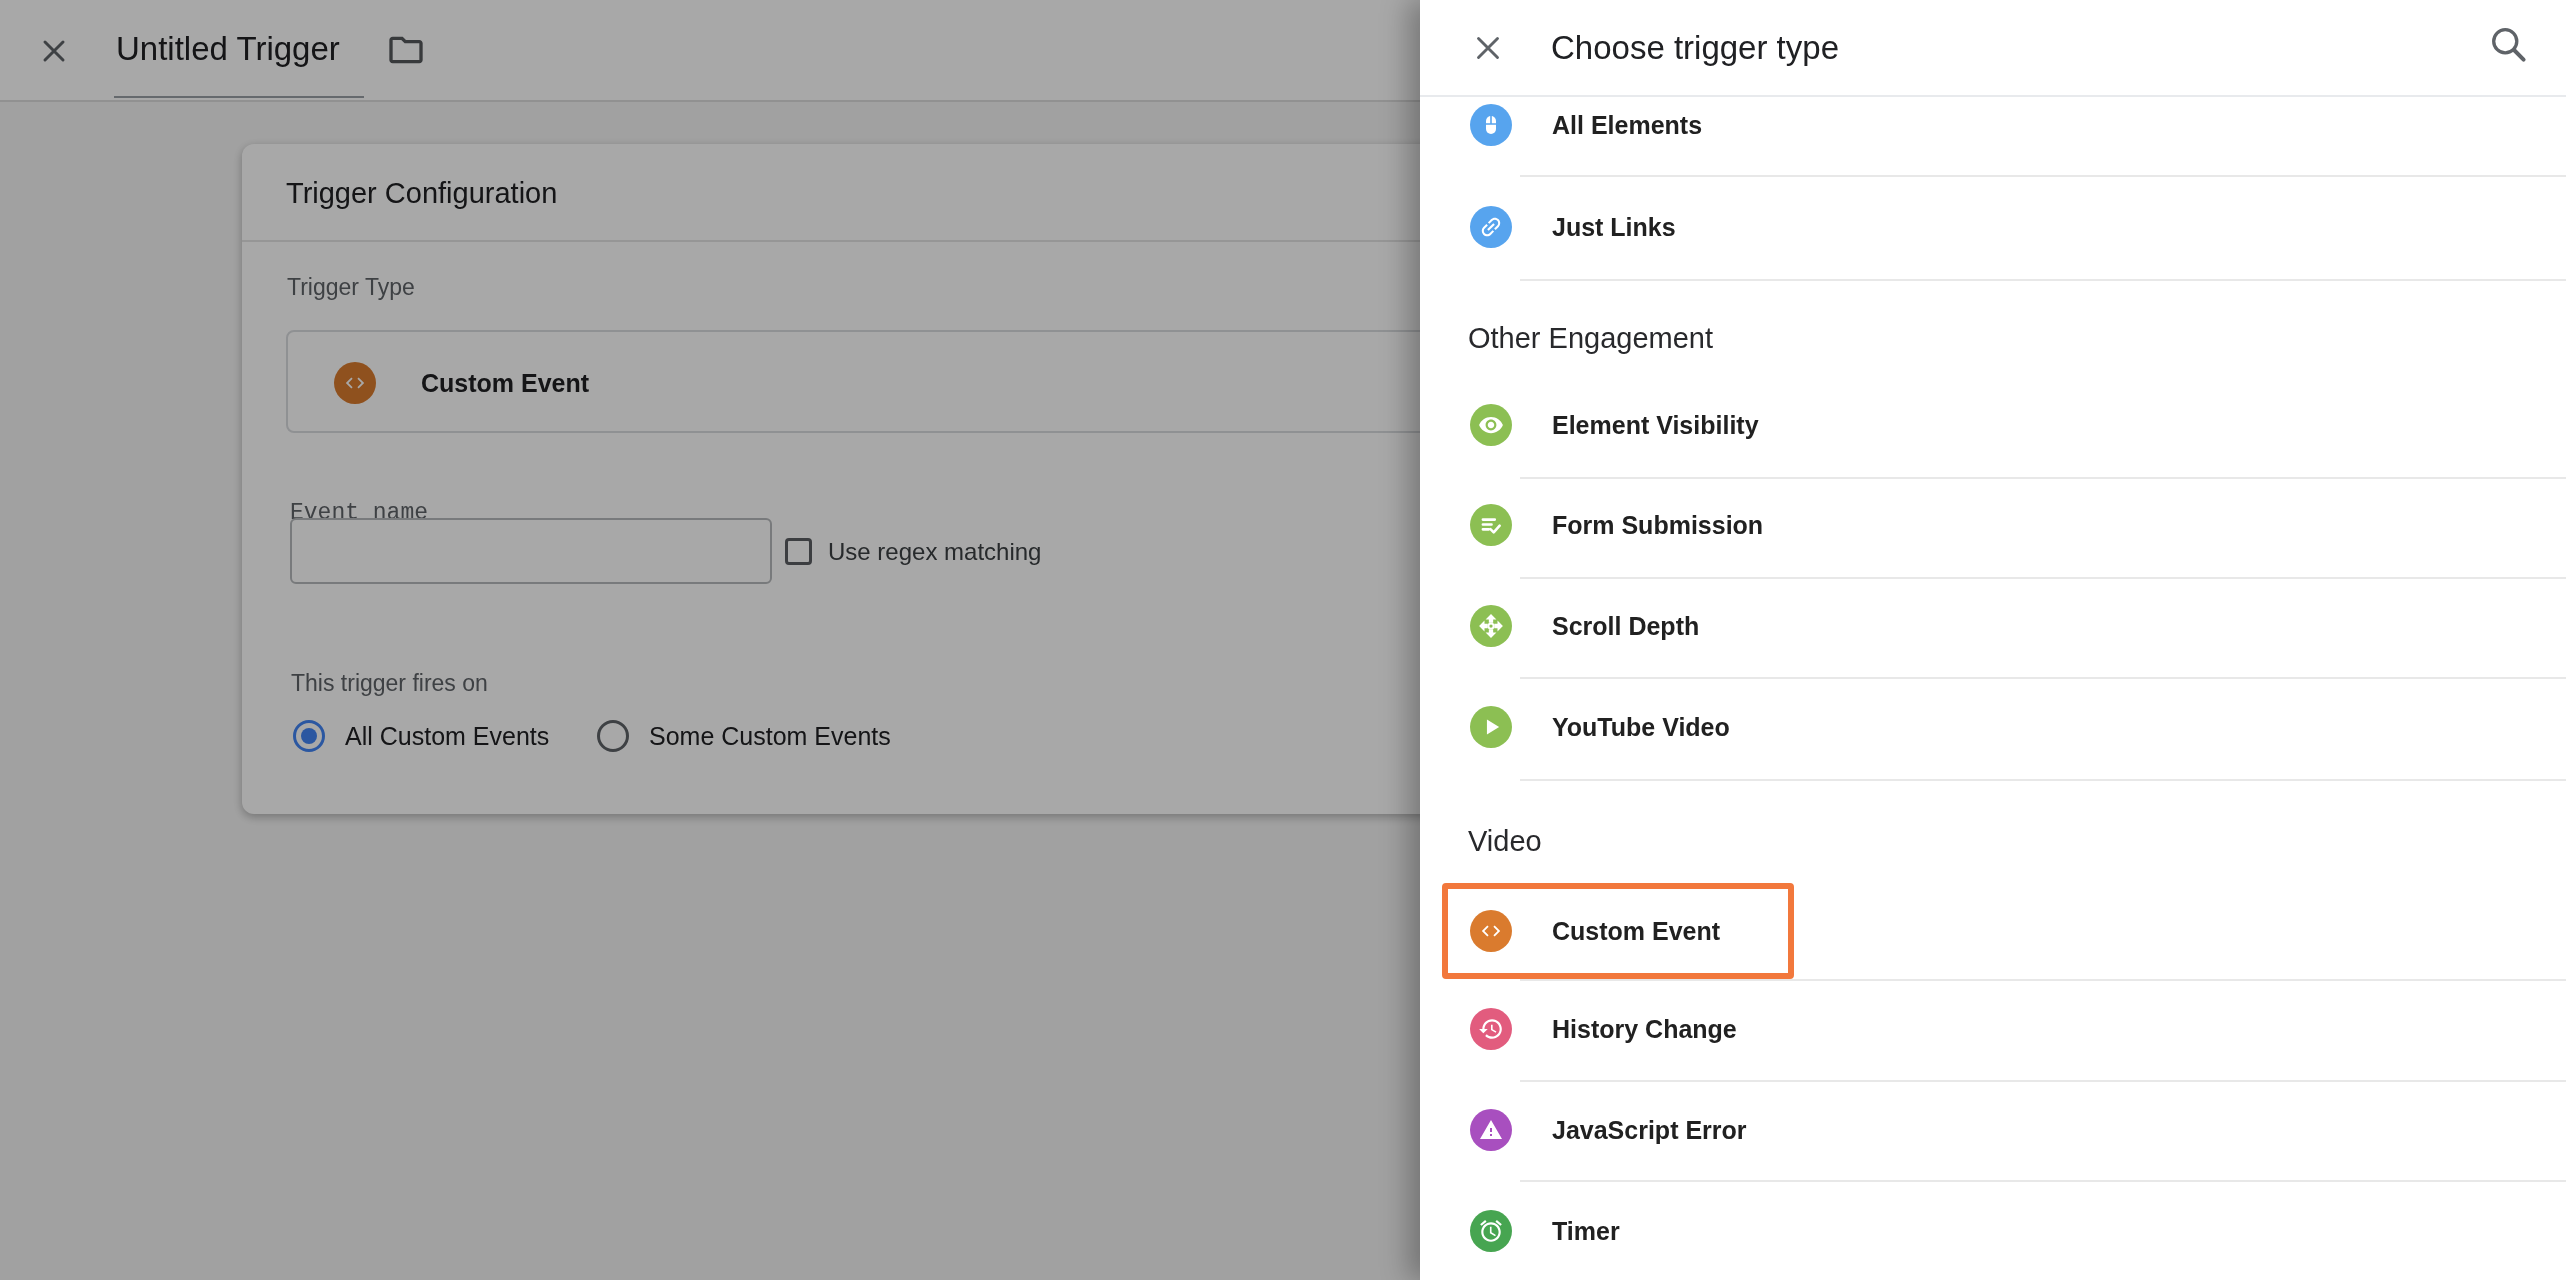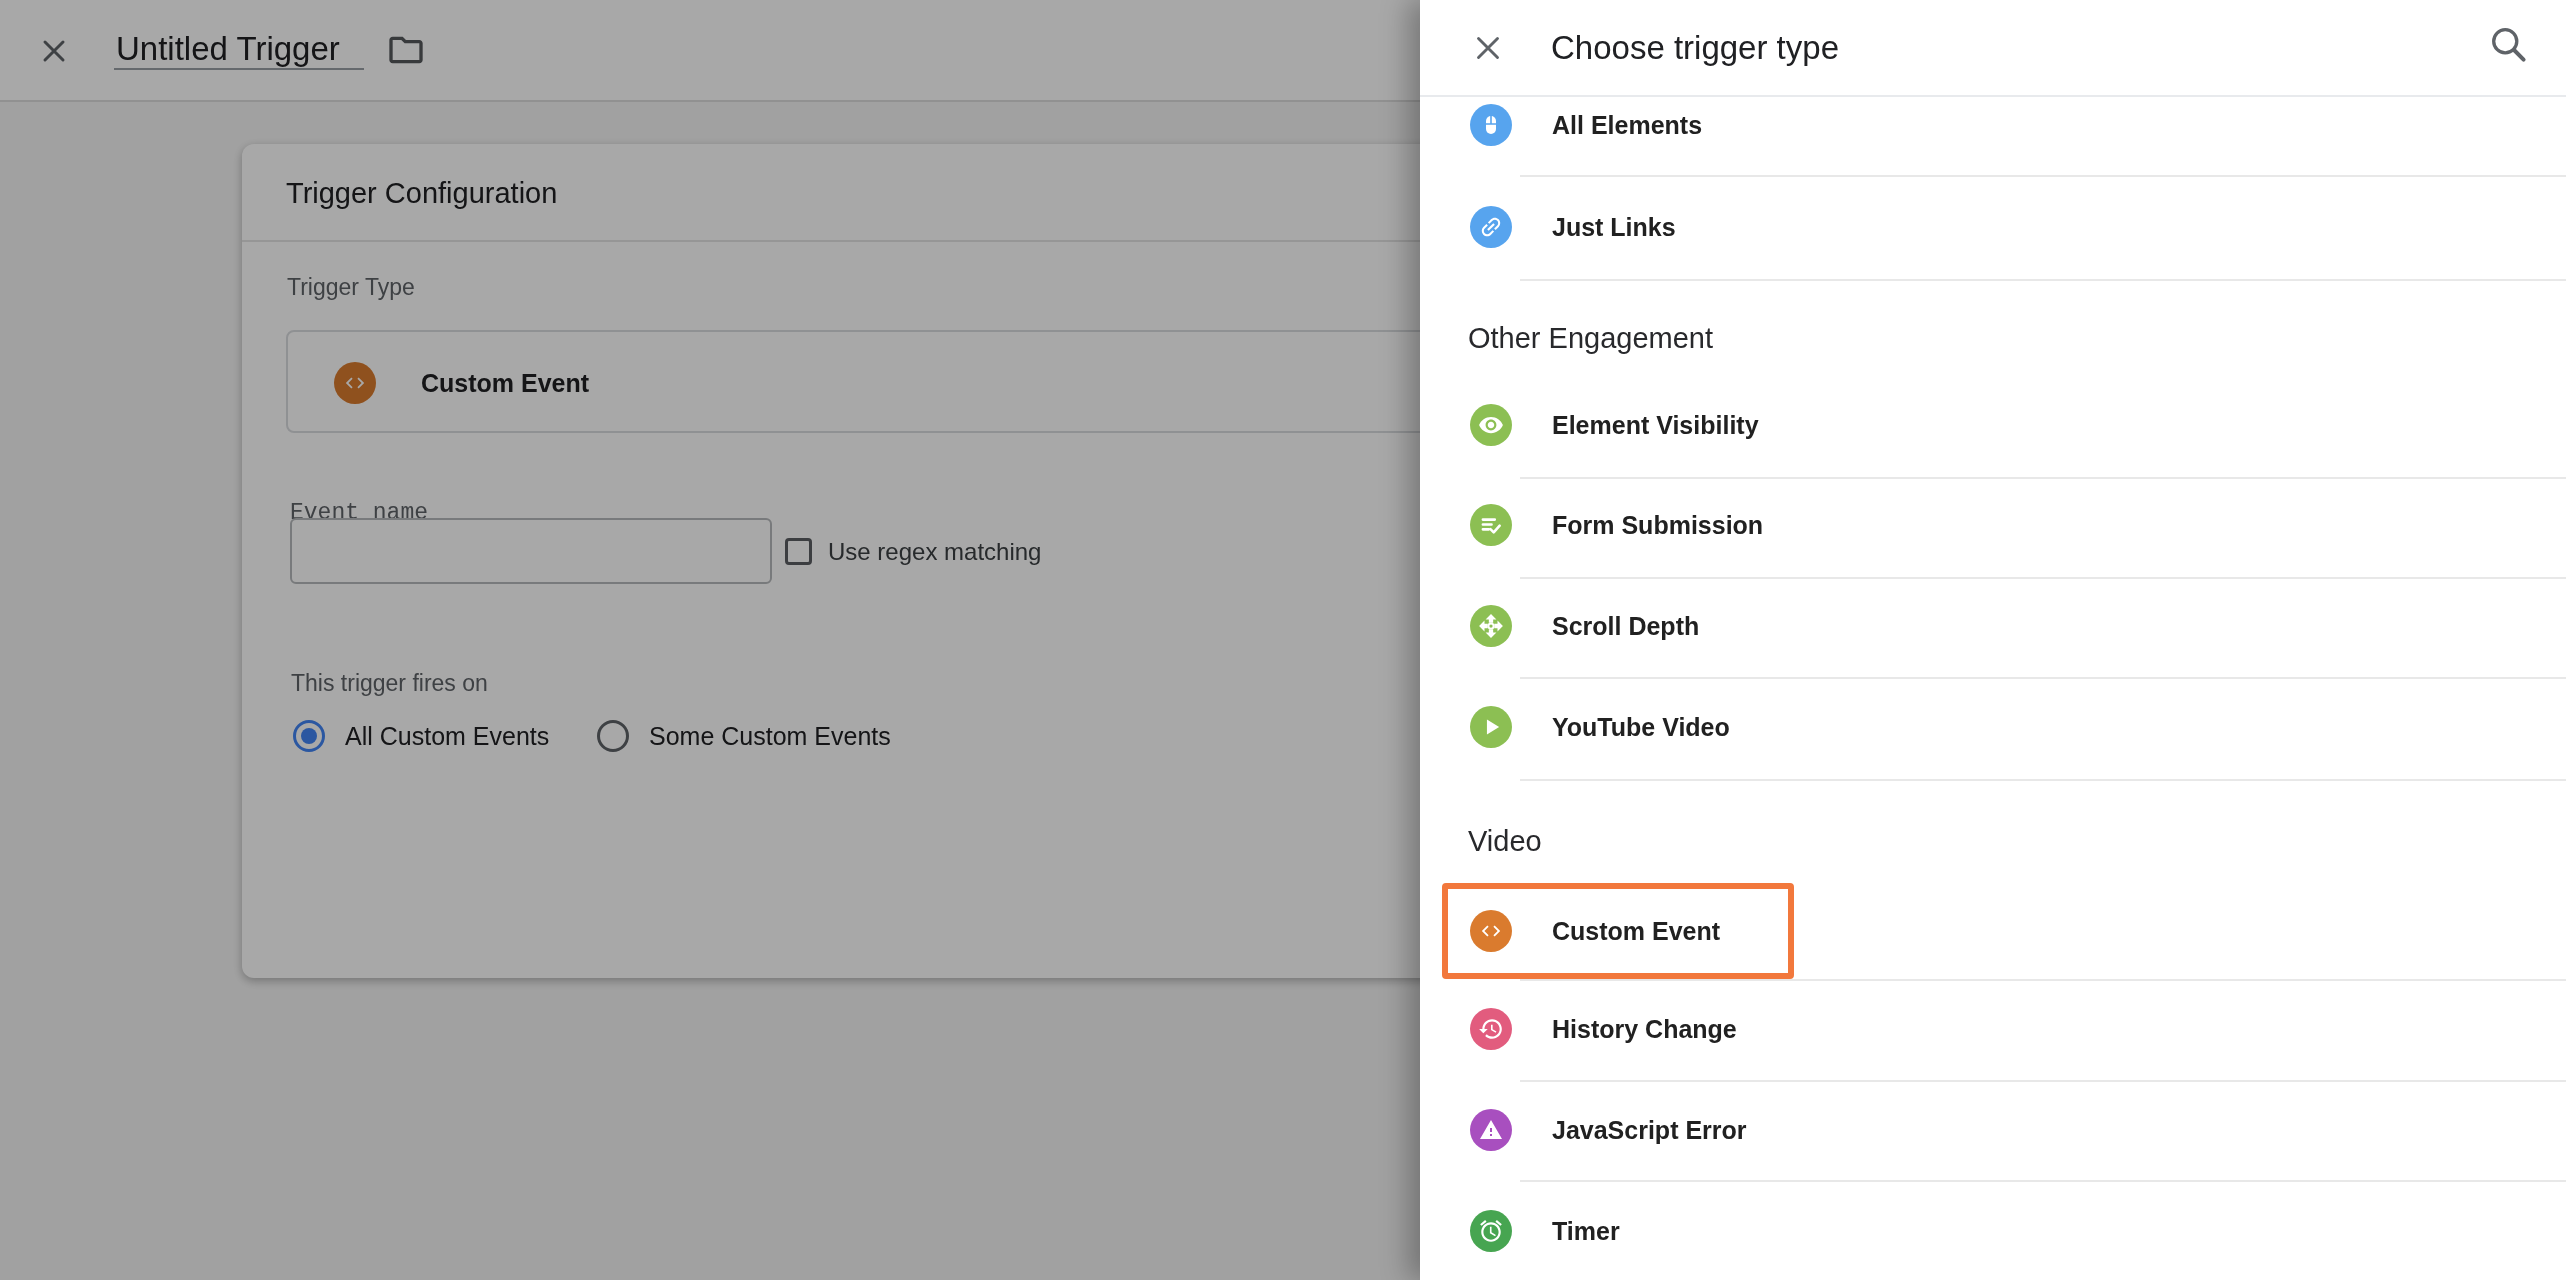--- a/index.html
+++ b/index.html
@@ -5,27 +5,27 @@
   * { margin:0; padding:0; box-sizing:border-box; }
   html,body { width:2566px; height:1280px; overflow:hidden;
     font-family:"Liberation Sans", sans-serif; background:#f5f5f5; }
   .stage { position:absolute; inset:0; width:2566px; height:1280px; }
 
   
   .topbar { position:absolute; left:0; top:0; width:2566px; height:102px;
     background:#ffffff; border-bottom:2px solid #dcdcdc; z-index:1; }
   .close-x { position:absolute; left:36px; top:33px; width:36px; height:36px; cursor:pointer; }
   .doc-title { position:absolute; left:114px; top:26px; font-size:33px; color:#202124;
-    padding:4px 2px 0 2px; border-bottom:2px solid #9aa0a6; min-width:250px; }
+    padding:4px 2px 28px 2px; border-bottom:2px solid #9aa0a6; min-width:250px; }
   .folder-btn { position:absolute; left:386px; top:30px; width:40px; height:40px; }
 
   .workspace { position:absolute; left:0; top:102px; width:2566px; height:1178px;
     background:#f5f5f5; z-index:1; }
 
-  .card { position:absolute; left:242px; top:42px; width:1240px; height:834px;
+  .card { position:absolute; left:242px; top:42px; width:1240px; height:670px;
     background:#fff; border-radius:12px; box-shadow:0 3px 10px rgba(0,0,0,0.28); }
   .card-header { position:absolute; left:0; top:0; right:0; height:98px;
     border-bottom:2px solid #e4e4e4; }
   .card-title { position:absolute; left:44px; top:0; line-height:98px; font-size:29px; color:#202124; }
   .lbl { color:#5f6368; font-size:23px; }
   .lbl-trigger-type { position:absolute; left:45px; top:130px; }
   .type-box { position:absolute; left:44px; top:186px; width:1160px; height:103px;
     border:2px solid #dadce0; border-radius:8px; background:#fff; cursor:pointer; }
   .type-box .circle { position:absolute; left:46px; top:30px; }
   .type-box-label { position:absolute; left:133px; top:0; line-height:103px;

